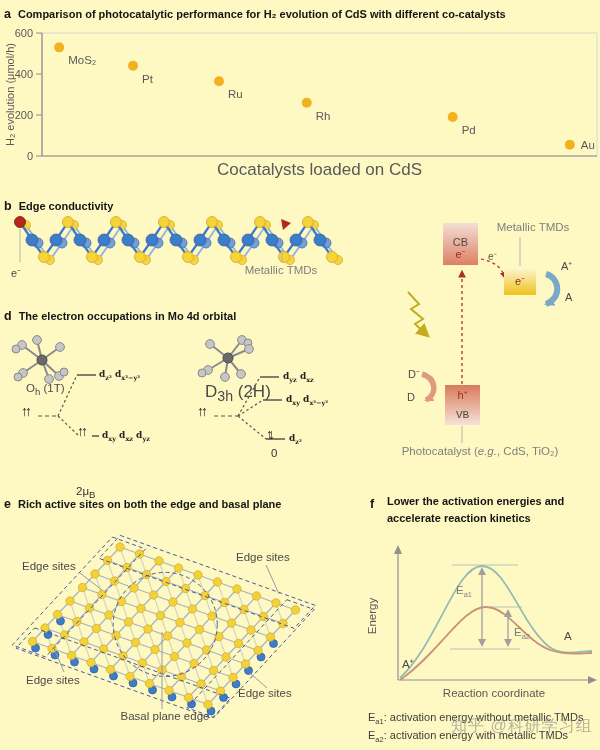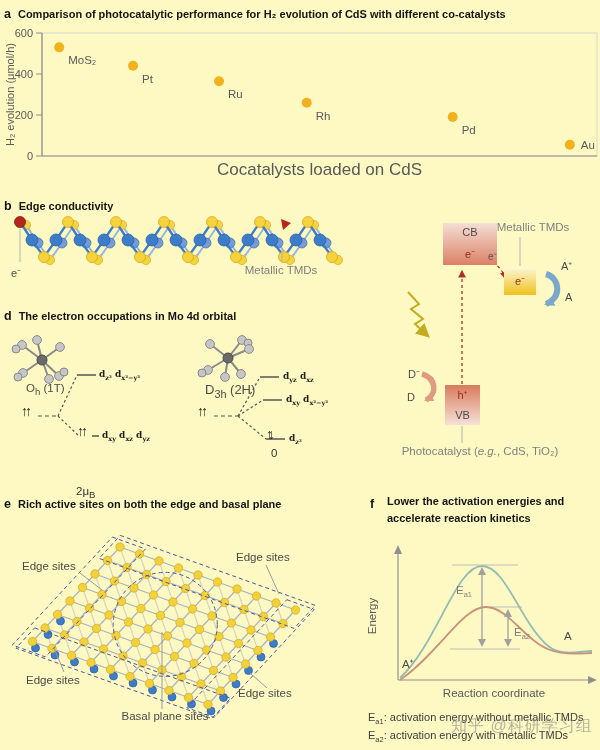--- a/index.html
+++ b/index.html
@@ -147,30 +147,30 @@
         </marker>
       </defs>
       <line x1="170" y1="47" x2="170" y2="76" stroke="#b3b3b3" stroke-width="1"></line>
       <line x1="112" y1="236" x2="112" y2="253" stroke="#b3b3b3" stroke-width="1"></line>
       <line x1="112" y1="194" x2="112" y2="81" stroke="#a83226" stroke-width="1.3" stroke-dasharray="3,3" marker-end="url(#m-red)"></line>
       <path d="M131,69 Q151,73 155,88" stroke="#a83226" stroke-width="1.2" stroke-dasharray="3,3" fill="none" marker-end="url(#m-red)"></path>
       <path d="M58,102 l11,12 l-8,5 l12,10 l-8,5 l12,11" stroke="#c3ac20" stroke-width="2" fill="none" marker-end="url(#m-yel)"></path>
       <path d="M196,84 C210,88 212,108 196,114" stroke="#7ba7cb" stroke-width="6" fill="none" marker-end="url(#m-blue)"></path>
       <path d="M72,184 C86,188 88,204 76,210" stroke="#df9a82" stroke-width="5.5" fill="none" marker-end="url(#m-sal)"></path>
     </svg>
-    <div class="cbox boxtxt" style="left:93px;top:33px;width:54px;height:42px;padding:3px 0 5px 0;box-sizing:border-box;background:linear-gradient(#f4ded4,#dc8066);">
+    <div class="cbox boxtxt" style="left:93px;top:33px;width:35px;height:42px;padding:3px 0 5px 0;box-sizing:border-box;background:linear-gradient(#f4ded4,#dc8066);justify-content:flex-end;">
       <span style="color:#4a4a4a;">CB</span>
       <span class="darkred">e⁻</span>
     </div>
     <div class="cbox boxtxt" style="left:154px;top:78px;width:32px;height:27px;justify-content:center;background:linear-gradient(#fcf6d4,#efc11c);">
       <span class="darkred">e⁻</span>
     </div>
     <div class="cbox boxtxt" style="left:95px;top:195px;width:35px;height:40px;padding:4px 0 4px 0;box-sizing:border-box;background:linear-gradient(#d87a5c,#f6e2d8);">
       <span class="darkred">h⁺</span>
-      <span style="color:#4a4a4a;">VB</span>
+      <span style="color:#4a4a4a;font-family:Liberation Mono, monospace;">VB</span>
     </div>
     <div class="lbl midgray" style="left:128px;top:31px;width:110px;text-align:center;font-size:11.5px;">Metallic TMDs</div>
     <div class="lbl" style="left:138px;top:59px;font-size:10px;color:#555;">e⁻</div>
     <div class="lbl" style="left:211px;top:68px;font-size:11px;color:#4a4a4a;">A⁺</div>
     <div class="lbl" style="left:215px;top:101px;font-size:11px;color:#4a4a4a;">A</div>
     <div class="lbl" style="left:58px;top:176px;font-size:11px;color:#4a4a4a;">D⁻</div>
     <div class="lbl" style="left:57px;top:201px;font-size:11px;color:#4a4a4a;">D</div>
     <div class="lbl midgray" style="left:30px;top:255px;width:200px;text-align:center;font-size:11.5px;">Photocatalyst (<i>e.g.</i>, CdS, TiO₂)</div>
   </div>
 
@@ -242,21 +242,21 @@
         <line x1="263" y1="100" x2="282" y2="100" stroke-width="1.5"></line>
         <line x1="266" y1="139" x2="285" y2="139" stroke-width="1.5"></line>
       </g>
     </svg>
     <div class="lbl" style="left:26px;top:82px;font-size:11.5px;color:#4a4a4a;">O<sub>h</sub> (1T)</div>
     <div class="lbl spins" style="left:21px;top:103px;">↑↑</div>
     <div class="lbl orb" style="left:99px;top:69px;">d<sub>z²</sub> d<sub>x²−y²</sub></div>
     <div class="lbl spins" style="left:77px;top:123px;">↑↑</div>
     <div class="lbl orb" style="left:102px;top:130px;">d<sub>xy</sub> d<sub>xz</sub> d<sub>yz</sub></div>
     <div class="lbl" style="left:76px;top:147px;font-size:11.5px;color:#333;margin-top:38px;">2μ<sub>B</sub></div>
-    <div class="lbl" style="left:205px;top:82px;font-size:13px;color:#4a4a4a;">D<sub>3h</sub> (2H)</div>
+    <div class="lbl" style="left:205px;top:82px;font-size:17px;color:#4a4a4a;">D<sub>3h</sub> (2H)</div>
     <div class="lbl spins" style="left:197px;top:103px;">↑↑</div>
     <div class="lbl orb" style="left:283px;top:71px;">d<sub>yz</sub> d<sub>xz</sub></div>
     <div class="lbl orb" style="left:286px;top:94px;">d<sub>xy</sub> d<sub>x²−y²</sub></div>
     <div class="lbl spins" style="left:266px;top:126px;letter-spacing:-5px;">↑↓</div>
     <div class="lbl orb" style="left:289px;top:133px;">d<sub>z²</sub></div>
     <div class="lbl" style="left:271px;top:147px;font-size:11.5px;color:#333;">0</div>
   </div>
 
   <div class="abs" style="left:0;top:490px;width:345px;height:260px;">
     <div class="lbl" style="left:4px;top:4px;">
@@ -579,21 +579,21 @@
         <line x1="80" y1="83" x2="102" y2="100" stroke="#9a9a9a" stroke-width="1"></line>
         <line x1="266" y1="75" x2="279" y2="104" stroke="#9a9a9a" stroke-width="1"></line>
         <line x1="64" y1="182" x2="54" y2="158" stroke="#9a9a9a" stroke-width="1"></line>
         <line x1="267" y1="198" x2="250" y2="183" stroke="#9a9a9a" stroke-width="1"></line>
         <line x1="162" y1="219" x2="162" y2="142" stroke="#9a9a9a" stroke-width="1"></line>
       </svg>
     <div class="lbl" style="left:22px;top:70px;font-size:11.5px;color:#4a4a4a;">Edge sites</div>
     <div class="lbl" style="left:236px;top:61px;font-size:11.5px;color:#4a4a4a;">Edge sites</div>
     <div class="lbl" style="left:26px;top:184px;font-size:11.5px;color:#4a4a4a;">Edge sites</div>
     <div class="lbl" style="left:238px;top:197px;font-size:11.5px;color:#4a4a4a;">Edge sites</div>
-    <div class="lbl" style="left:95px;top:220px;width:140px;text-align:center;font-size:11.5px;color:#4a4a4a;">Basal plane sites</div>
+    <div class="lbl" style="left:95px;top:220px;width:140px;text-align:center;font-size:11.5px;color:#4a4a4a;">Basal plane edge</div>
   </div>
 
   <div class="abs" style="left:340px;top:480px;width:260px;height:270px;">
     <div class="lbl" style="left:30px;top:14px;">
       <span class="pletter">f</span>
     </div>
     <div class="lbl ptitle" style="left:47px;top:15px;">Lower the activation energies and</div>
     <div class="lbl ptitle" style="left:47px;top:32px;">accelerate reaction kinetics</div>
     <svg width="260" height="270">
       <line x1="58" y1="200" x2="58" y2="72" stroke="#909090" stroke-width="1.2"></line>

